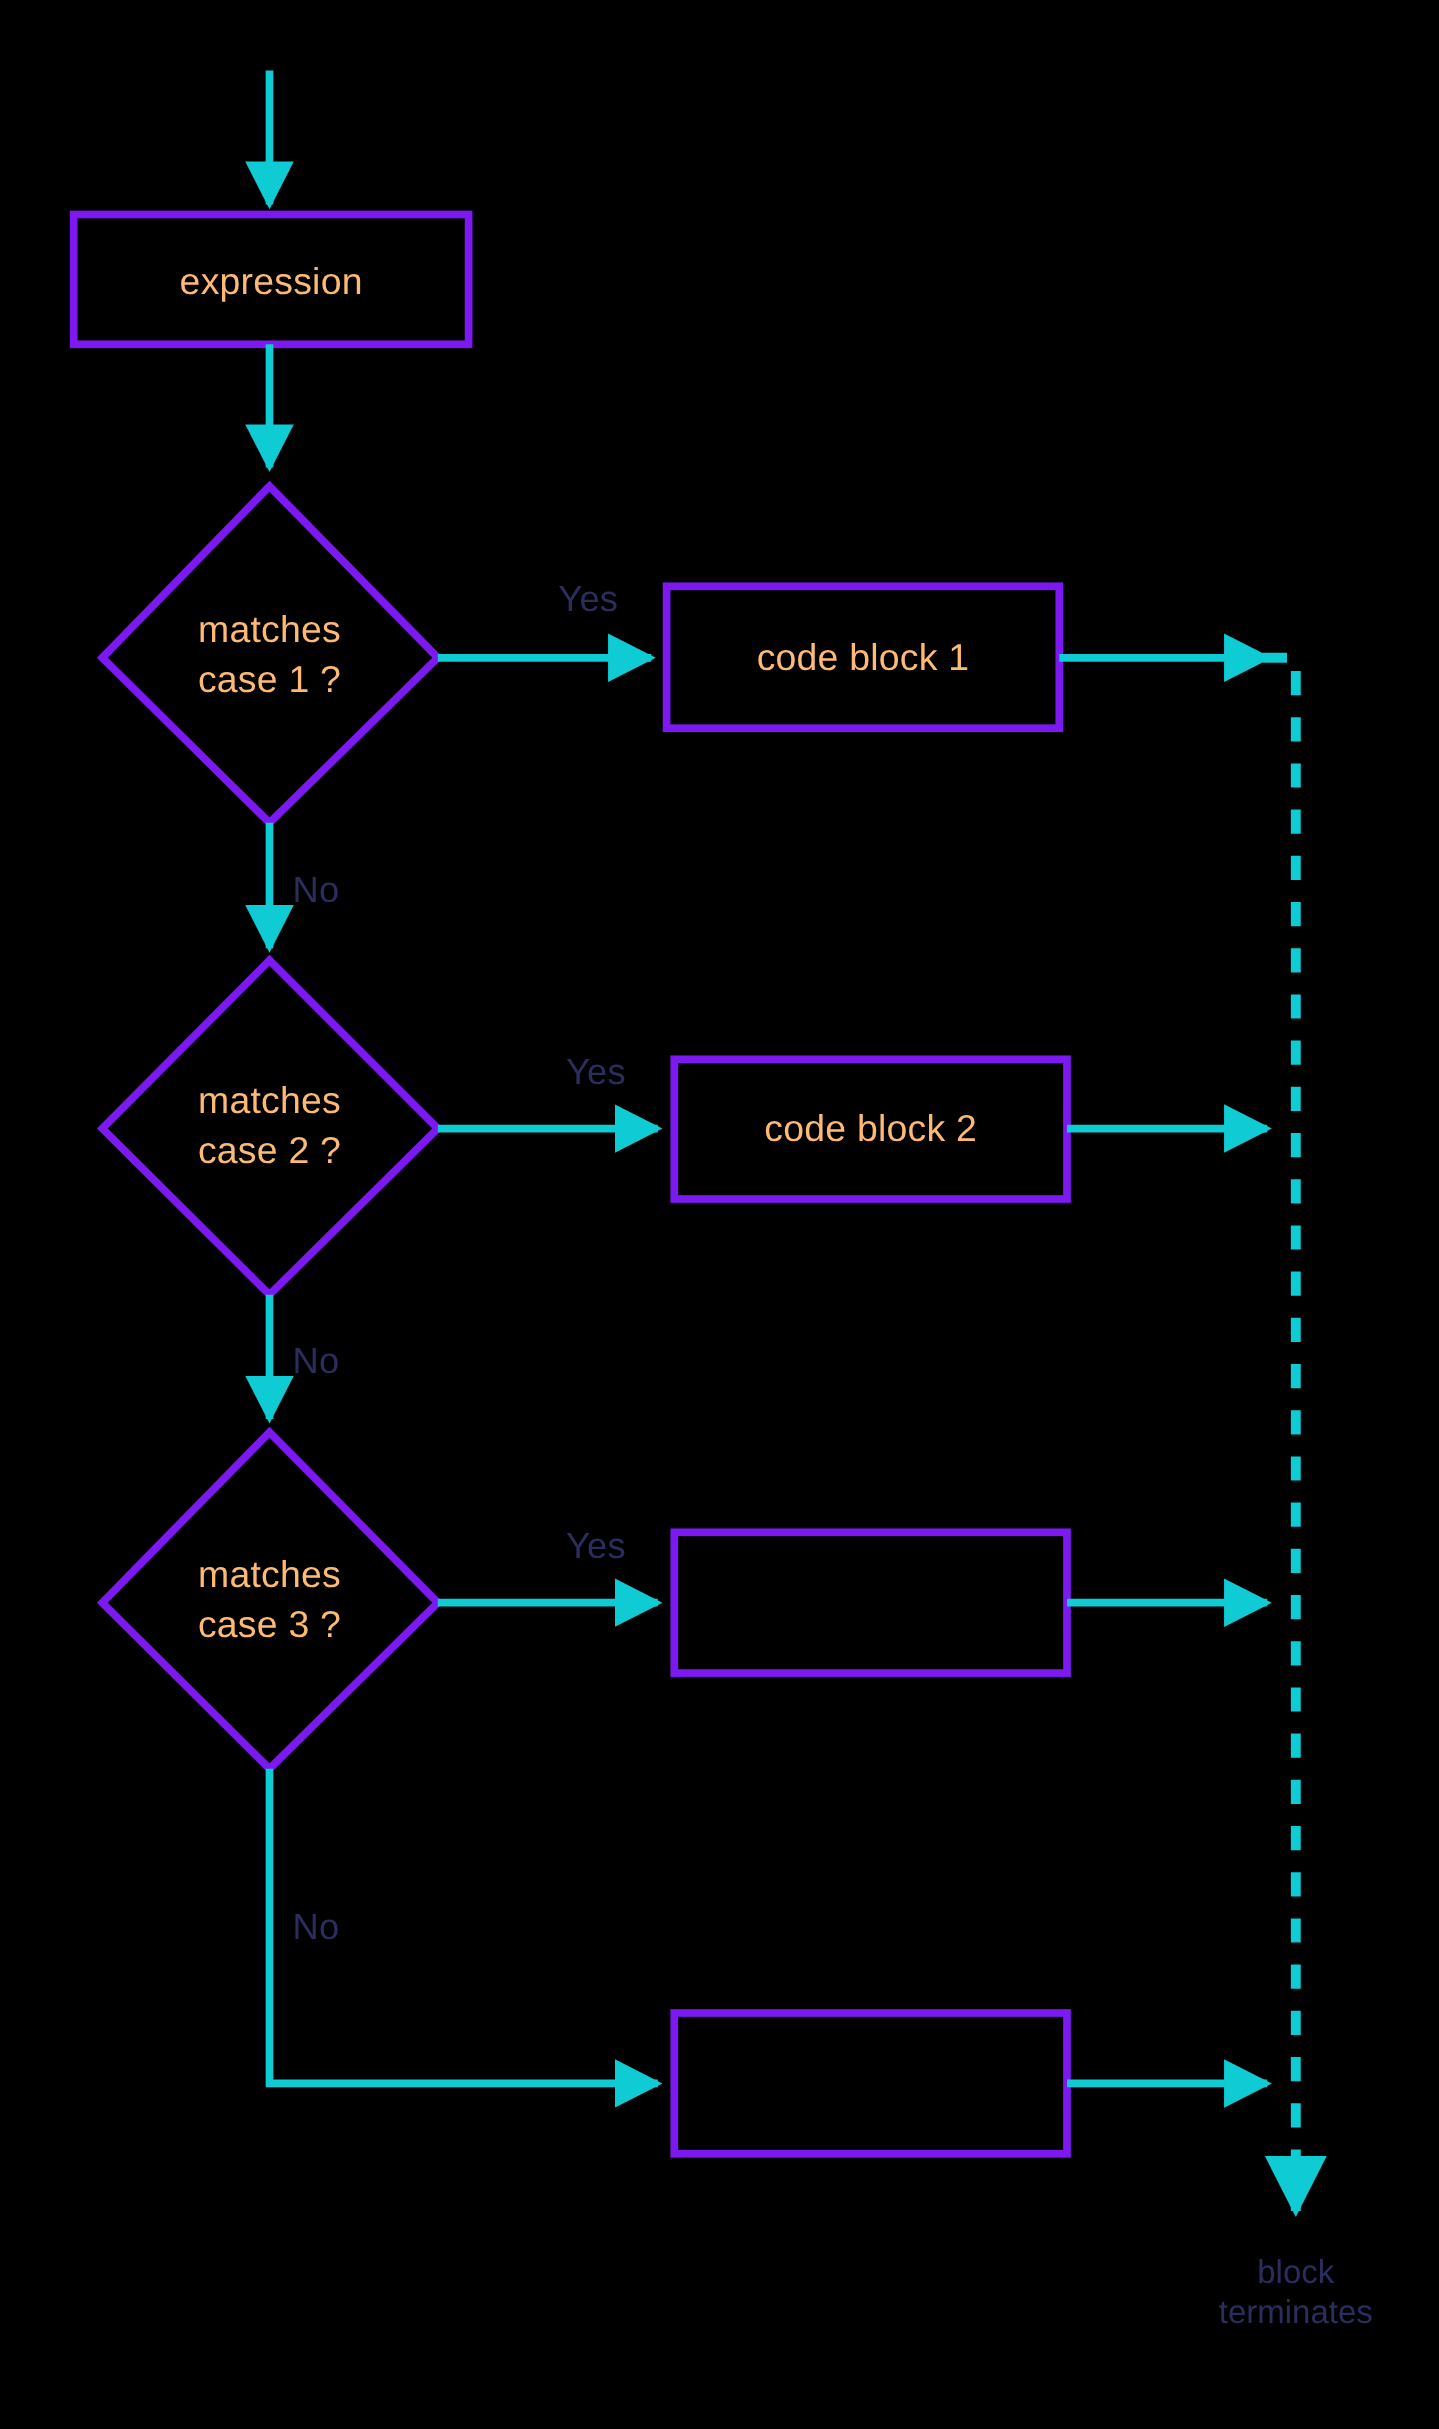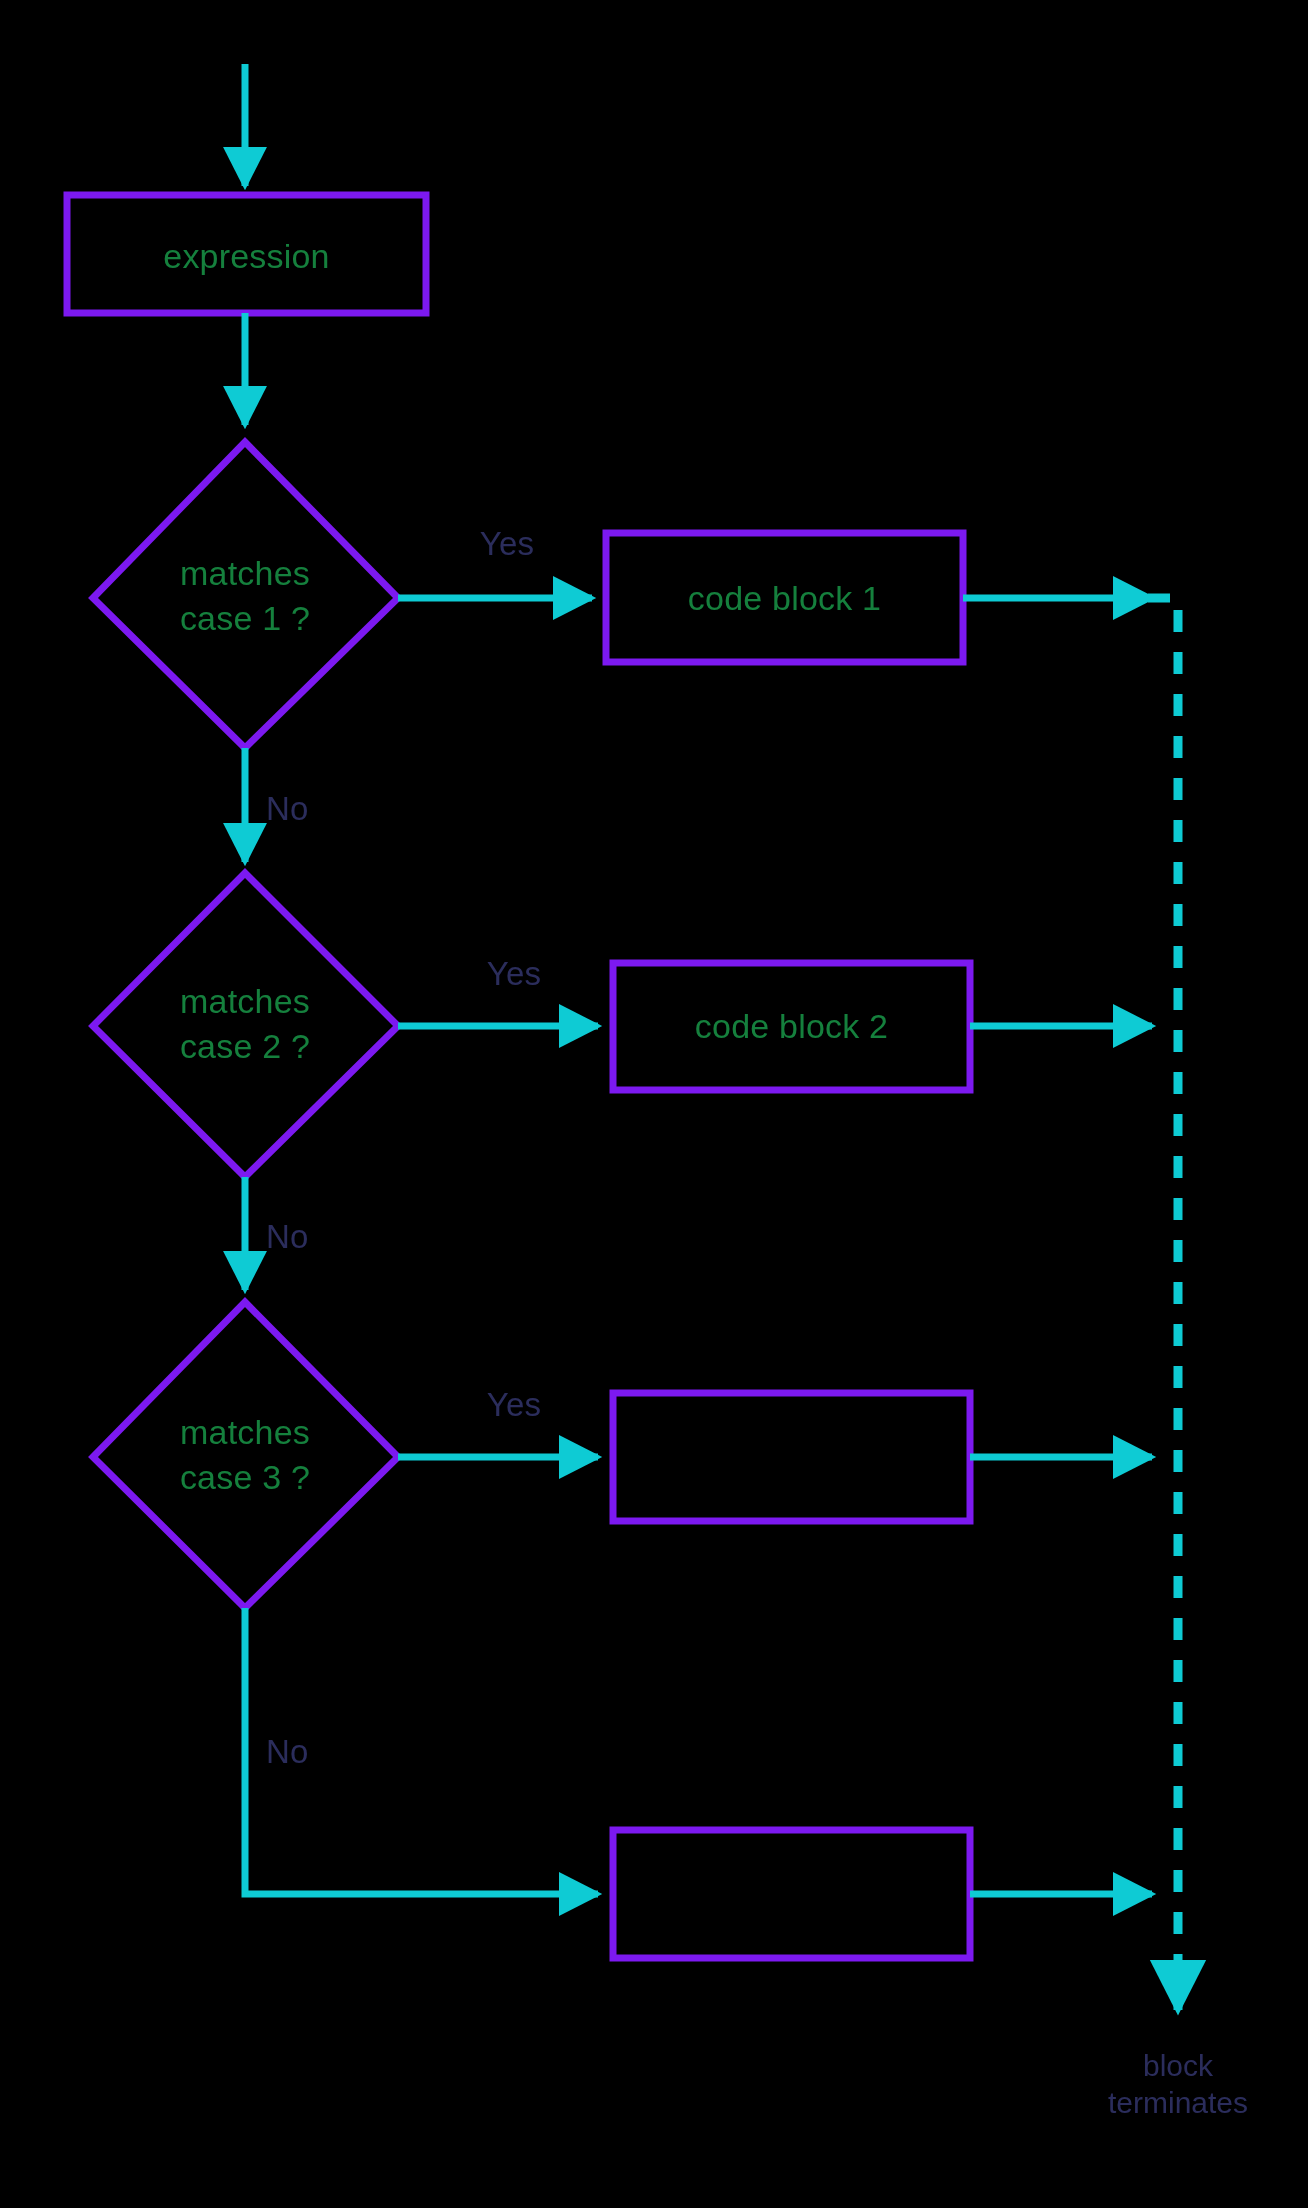--- a/index.html
+++ b/index.html
@@ -20,38 +20,38 @@
   }
   #flow-svg {
     position: absolute;
     top: 0;
     left: 0;
     width: 1308px;
     height: 2208px;
   }
   .node-label {
     position: absolute;
-    color: #15803d;
+    color: #fdba74;
     font-family: "Liberation Sans", sans-serif;
     font-size: 34px;
     font-weight: 400;
     letter-spacing: 0.2px;
     text-align: center;
     white-space: pre;
     pointer-events: none;
     line-height: 1.32;
   }
   .edge-label {
     position: absolute;
     color: #2B2D5C;
     font-family: "Liberation Sans", sans-serif;
     font-size: 33px;
     font-weight: 400;
     letter-spacing: 0.2px;
-    text-align: center;
+    text-align: right;
     white-space: pre;
   }
   .terminal-label {
     position: absolute;
     color: #2B2D5C;
     font-family: "Liberation Sans", sans-serif;
     font-size: 30px;
     font-weight: 400;
     text-align: center;
     line-height: 1.22;

